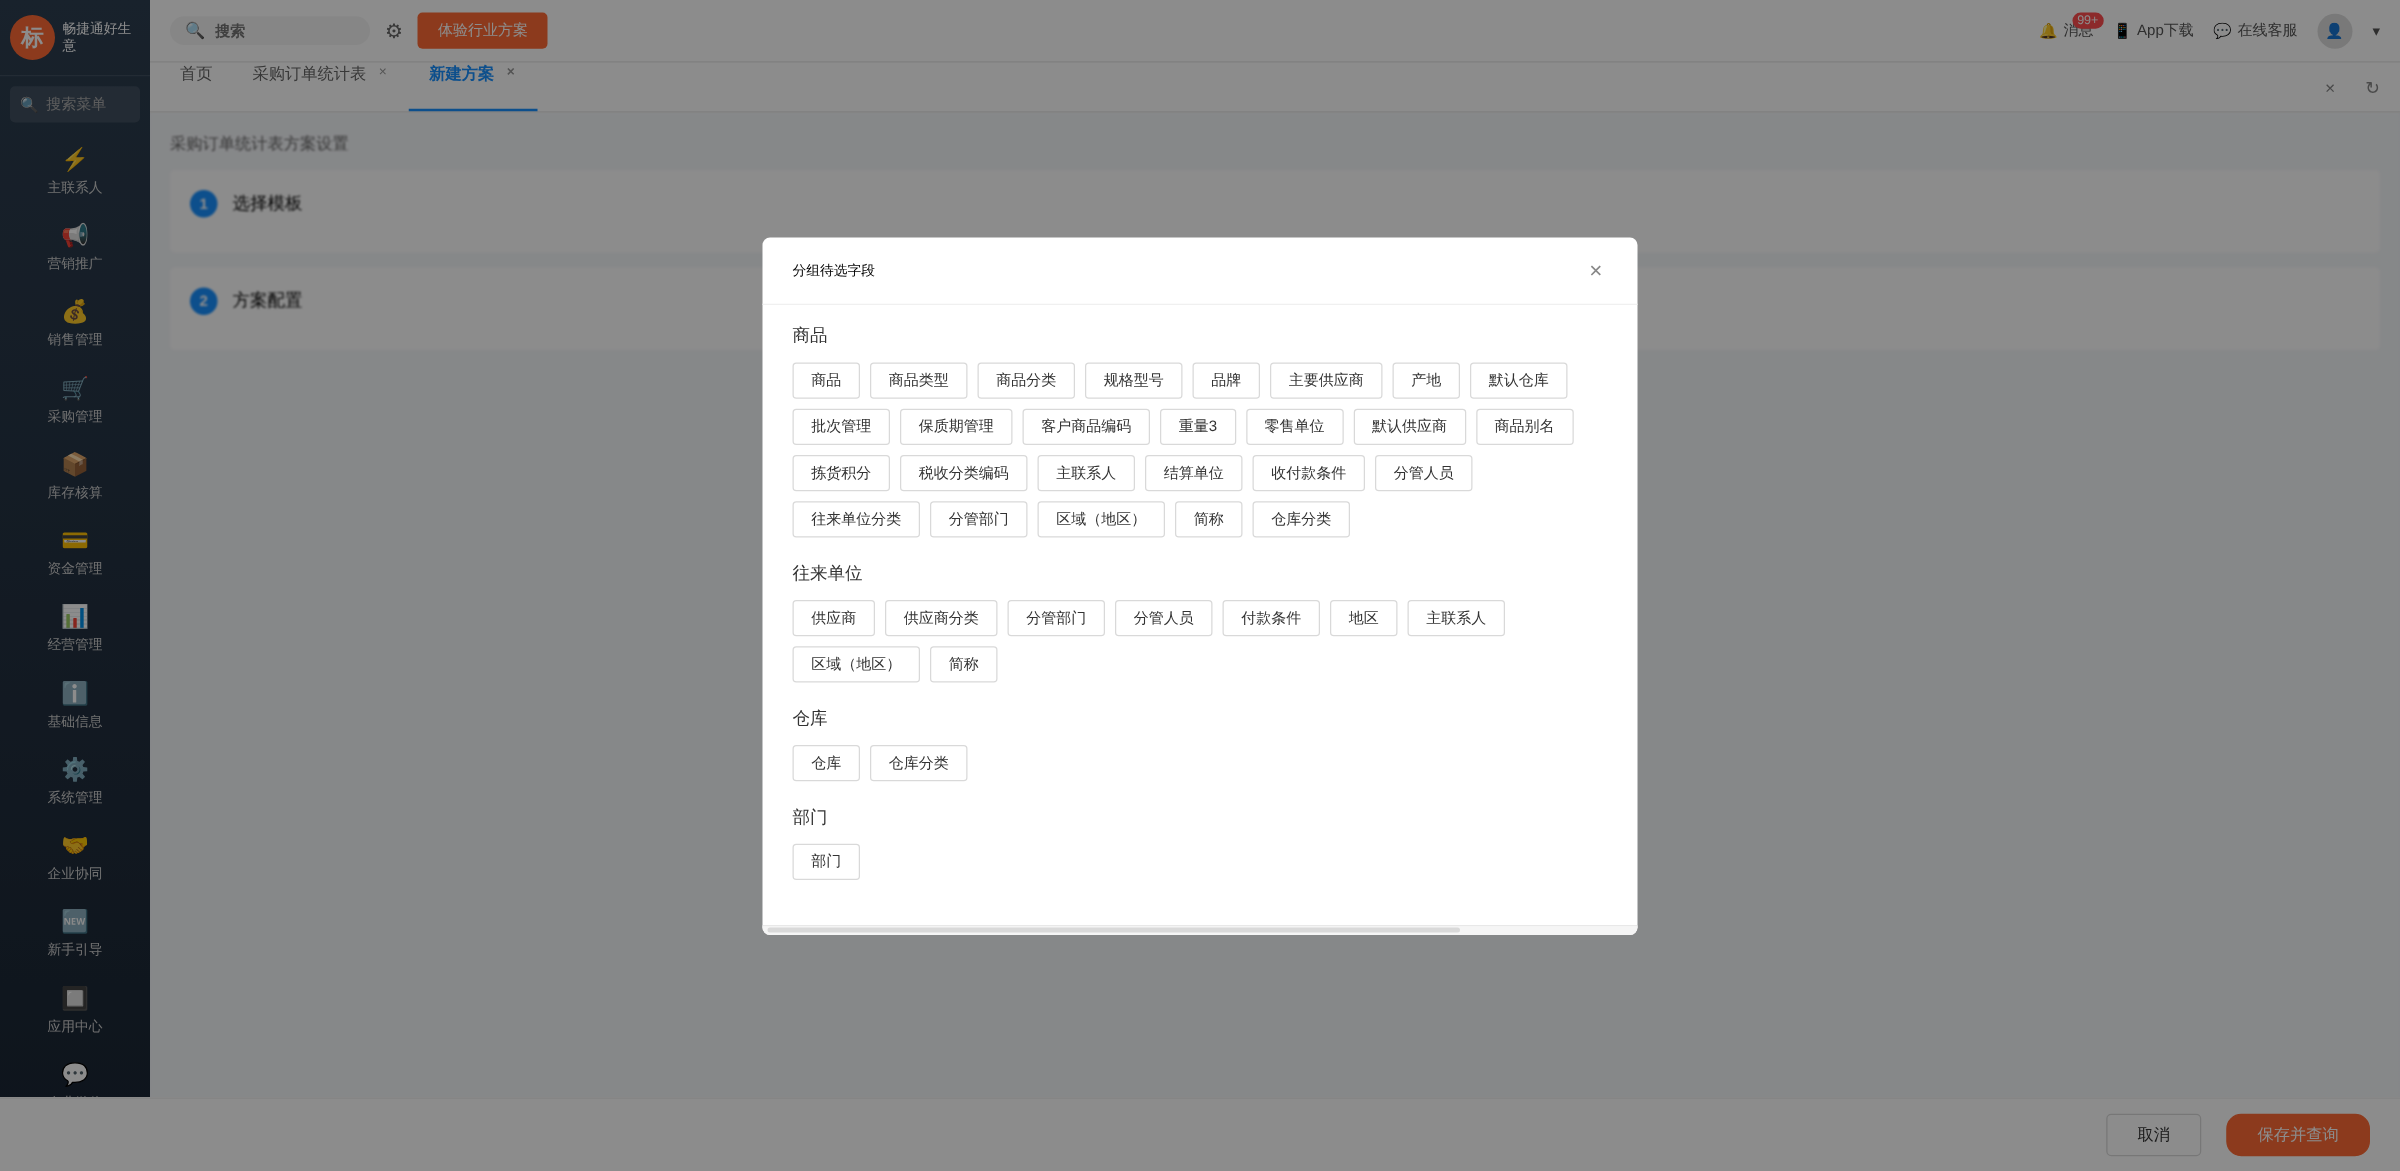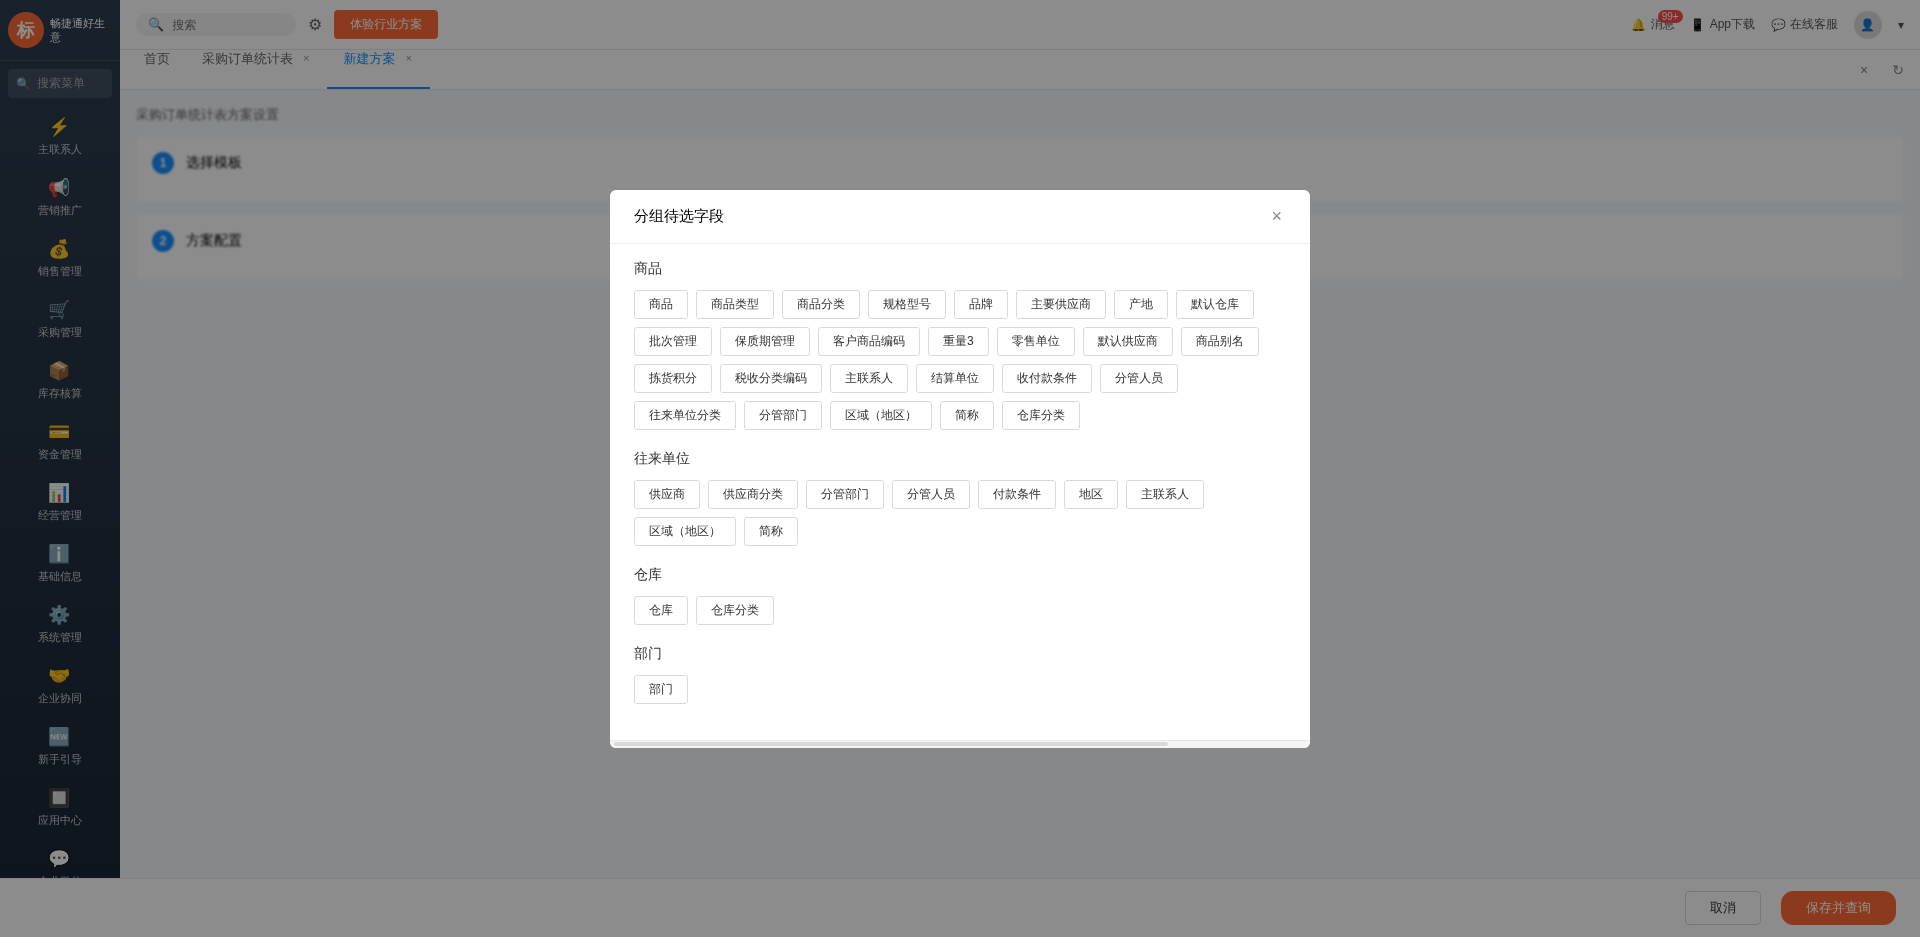--- a/index.html
+++ b/index.html
@@ -32,40 +32,40 @@
 
     
     .header {
       position: fixed; left: 120px; top: 0; right: 0; height: 50px;
       background: white; border-bottom: 1px solid #e8e8e8;
       display: flex; align-items: center; justify-content: space-between;
       padding: 0 16px; z-index: 99;
     }
     .header-left { display: flex; align-items: center; gap: 12px; }
     .header-search { display: flex; align-items: center; background: #f5f5f5; border-radius: 20px; padding: 4px 12px; gap: 8px; min-width: 160px; }
-    .header-search input { border: none; background: transparent; font-size: 12px; outline: none; width: 100px; }
+    .header-search input { border: none; background: transparent; font-size: 12px; outline: none; width: 100px; font-weight: bold; }
     .header-btn { background: #ff6b35; color: white; border: none; padding: 6px 16px; border-radius: 4px; cursor: pointer; font-size: 12px; }
     .header-gear { background: none; border: none; font-size: 16px; cursor: pointer; color: #666; }
     .header-right { display: flex; align-items: center; gap: 16px; }
     .header-icon-btn { background: none; border: none; cursor: pointer; display: flex; align-items: center; gap: 4px; color: #555; font-size: 12px; position: relative; }
     .badge { position: absolute; top: -6px; right: -8px; background: #ff4d4f; color: white; border-radius: 10px; font-size: 10px; padding: 1px 4px; }
     .avatar { width: 28px; height: 28px; background: #ddd; border-radius: 50%; display: flex; align-items: center; justify-content: center; font-size: 12px; }
 
     
     .tabs-bar {
       position: fixed; left: 120px; top: 50px; right: 0; height: 40px;
       background: white; border-bottom: 1px solid #e8e8e8;
       display: flex; align-items: stretch; z-index: 98; padding: 0 8px;
     }
     .tab {
       display: flex; align-items: flex-start; padding: 0 16px; gap: 8px;
       cursor: pointer; font-size: 13px; border-bottom: 2px solid transparent;
       color: #666; white-space: nowrap;
     }
-    .tab.active { border-bottom-color: #1890ff; color: #1890ff; font-weight: 400; }
+    .tab.active { border-bottom-color: #1890ff; color: #1890ff; font-weight: 700; }
     .tab-close { font-size: 11px; color: #999; padding: 2px; border-radius: 50%; }
     .tabs-right { margin-left: auto; display: flex; align-items: center; gap: 8px; }
     .tabs-btn { background: none; border: none; cursor: pointer; color: #888; font-size: 14px; padding: 4px 8px; }
 
     
     .main-content {
       position: fixed; left: 120px; top: 90px; right: 0; bottom: 0;
       overflow: auto; background: #f5f7fa; padding: 16px;
     }
     .page-title { color: #666; font-size: 13px; margin-bottom: 12px; }
@@ -84,21 +84,21 @@
     }
     .modal {
       background: white; border-radius: 6px; width: 700px; max-height: 580px;
       display: flex; flex-direction: column; position: relative;
     }
     .modal-header {
       padding: 16px 24px; border-bottom: 1px solid #f0f0f0;
       display: flex; align-items: center; justify-content: space-between;
       flex-shrink: 0;
     }
-    .modal-title { font-size: 15px; font-weight: 500; }
+    .modal-title { font-size: 11px; font-weight: 500; }
     .modal-close { background: none; border: none; font-size: 18px; cursor: pointer; color: #888; padding: 0 4px; }
     .modal-body { flex: 1; overflow-y: auto; padding: 16px 24px; }
 
     
     .field-group { margin-bottom: 20px; }
     .field-group-title { font-size: 14px; font-weight: 500; color: #333; margin-bottom: 12px; }
     .field-tags { display: flex; flex-wrap: wrap; gap: 8px; }
     .field-tag {
       border: 1px solid #d9d9d9; border-radius: 3px; padding: 5px 14px;
       font-size: 12px; cursor: pointer; color: #333; background: white;

